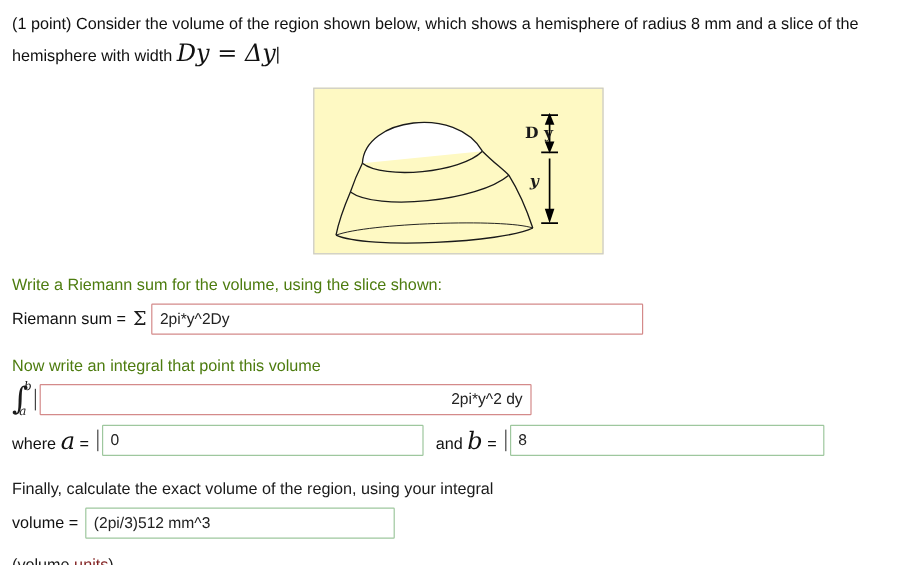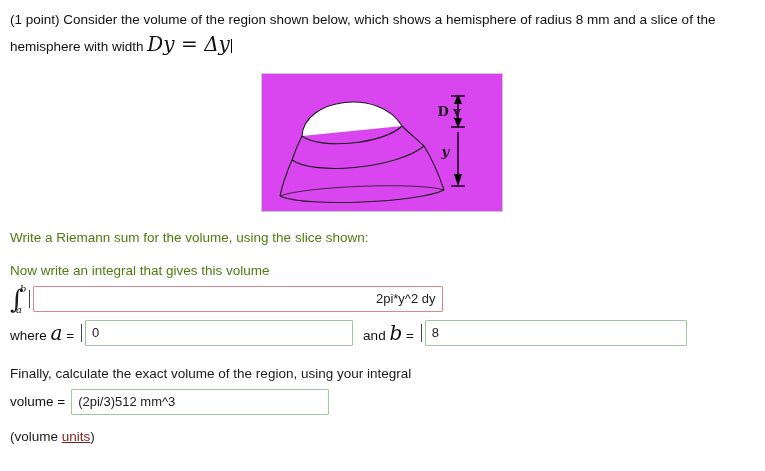--- a/index.html
+++ b/index.html
@@ -47,21 +47,21 @@
   
   .figure-wrap {
     margin-top: 14px;
     display: flex;
     justify-content: center;
   }
   .figure {
     width: 240px;
     height: 137px;
     border: 1px solid #c9c9c9;
-    background: #d946ef;
+    background: #fef9c3;
     position: relative;
   }
 
   .prompt {
     margin-top: 18px;
     font-size: 13.5px;
     color: #4d7c0f;
   }
 
   .row {
@@ -182,22 +182,27 @@
         <polygon points="196,112 192,100 200,100" fill="#000"></polygon>
         <line x1="189" y1="112" x2="203" y2="112" stroke="#000" stroke-width="1.4"></line>
       </svg>
       <div style="position:absolute; left:176px; top:30px; font-family:'DejaVu Serif','Liberation Serif',serif; font-weight:bold; font-size:13px;">D y</div>
       <div style="position:absolute; left:180px; top:70px; font-family:'DejaVu Serif','Liberation Serif',serif; font-style:italic; font-weight:bold; font-size:13px;">y</div>
     </div>
   </div>
 
   <div class="prompt">Write a Riemann sum for the volume, using the slice shown:</div>
 
-
-  <div class="prompt">Now write an integral that gives this volume</div>
+  <div class="row">
+    <span class="label">Riemann sum = </span>
+    <span class="sigma">Σ</span>
+    <input class="ans-input w-riemann" type="text" value="2pi*y^2Dy" style="">
+  </div>
+
+  <div class="prompt">Now write an integral that point this volume</div>
 
   <div class="row">
     <span class="integral-sym">∫<span class="int-lim top">b</span><span class="int-lim bot">a</span></span>
     <span class="bar-vert"></span>
     <input class="ans-input w-integral" type="text" value="2pi*y^2 dy" style="">
   </div>
 
   <div class="row">
     <span class="label">where <span class="math">a</span> =</span>
       <span class="bar-vert"></span>

